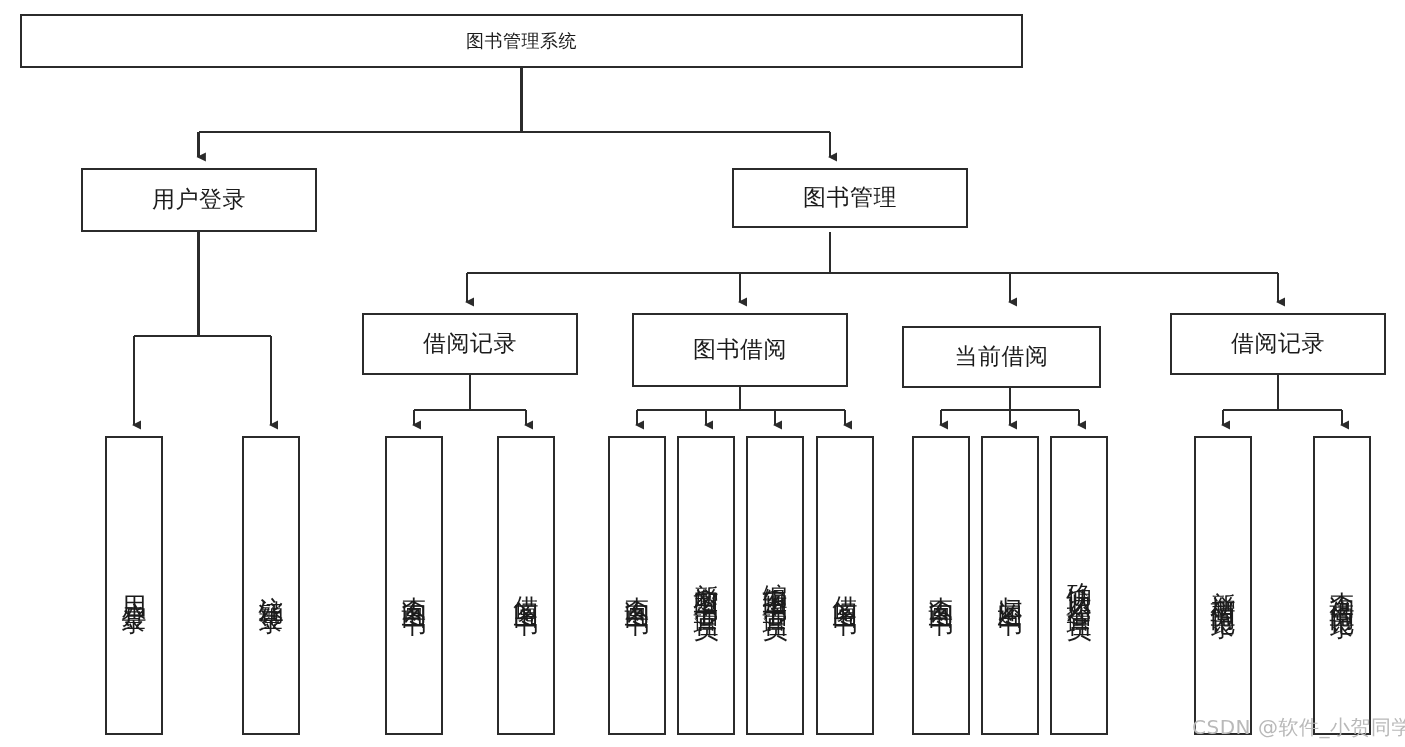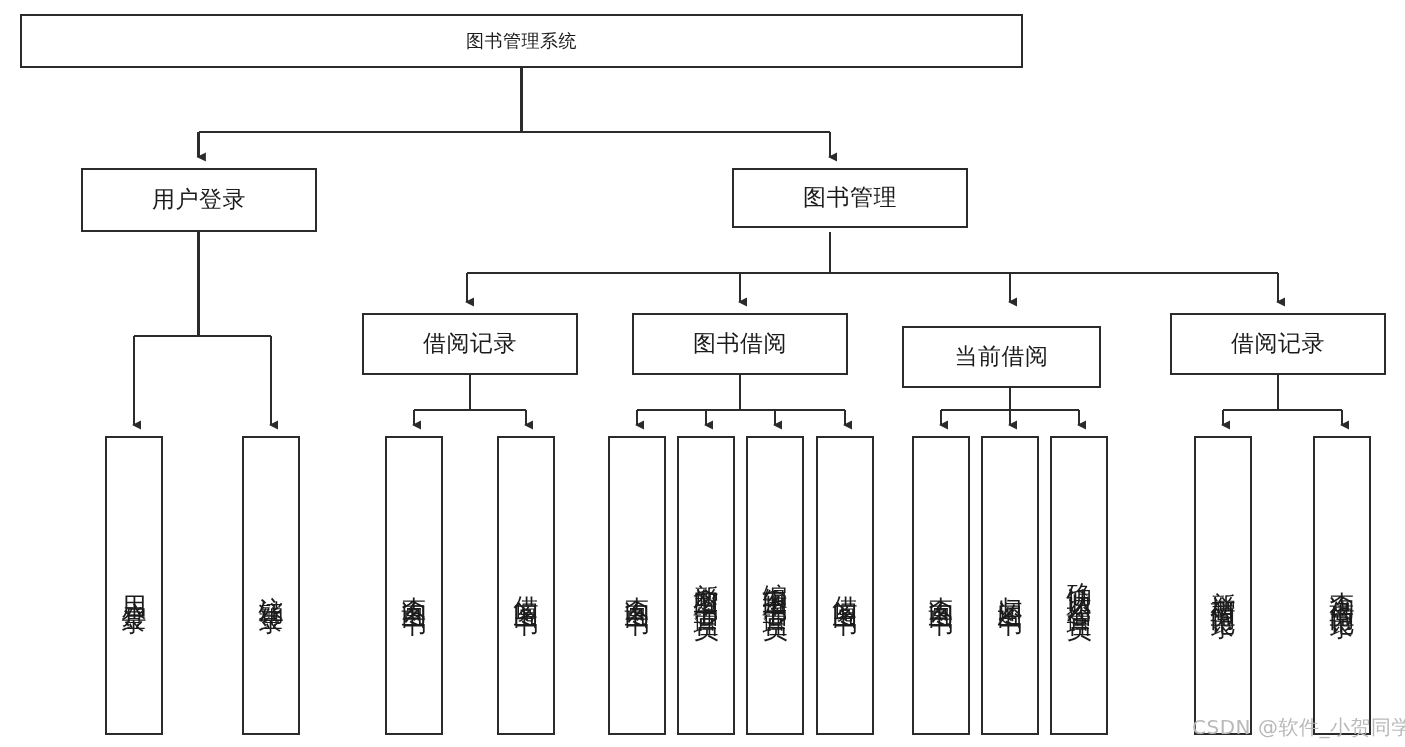--- a/index.html
+++ b/index.html
@@ -132,21 +132,21 @@
   <div class="node horizontal" style="left:81px; top:168px; width:236px; height:64px;">
     <span class="label">用户登录</span>
   </div>
   <div class="node horizontal" style="left:712px; top:168px; width:236px; height:60px;margin-left:20px;">
     <span class="label">图书管理</span>
   </div>
 
   <div class="node horizontal" style="left:362px; top:313px; width:216px; height:62px;">
     <span class="label">借阅记录</span>
   </div>
-  <div class="node horizontal" style="left:632px; top:313px; width:216px; height:62px;">
+  <div class="node horizontal" style="left:632px; top:313px; width:216px; height:74px;">
     <span class="label">图书借阅</span>
   </div>
   <div class="node horizontal" style="left:902px; top:326px; width:199px; height:62px;justify-content:center;">
     <span class="label">当前借阅</span>
   </div>
   <div class="node horizontal" style="left:1170px; top:313px; width:216px; height:62px;">
     <span class="label">借阅记录</span>
   </div>
 
   <div class="node vertical" style="left:105px; top:436px; width:58px; height:299px;">

